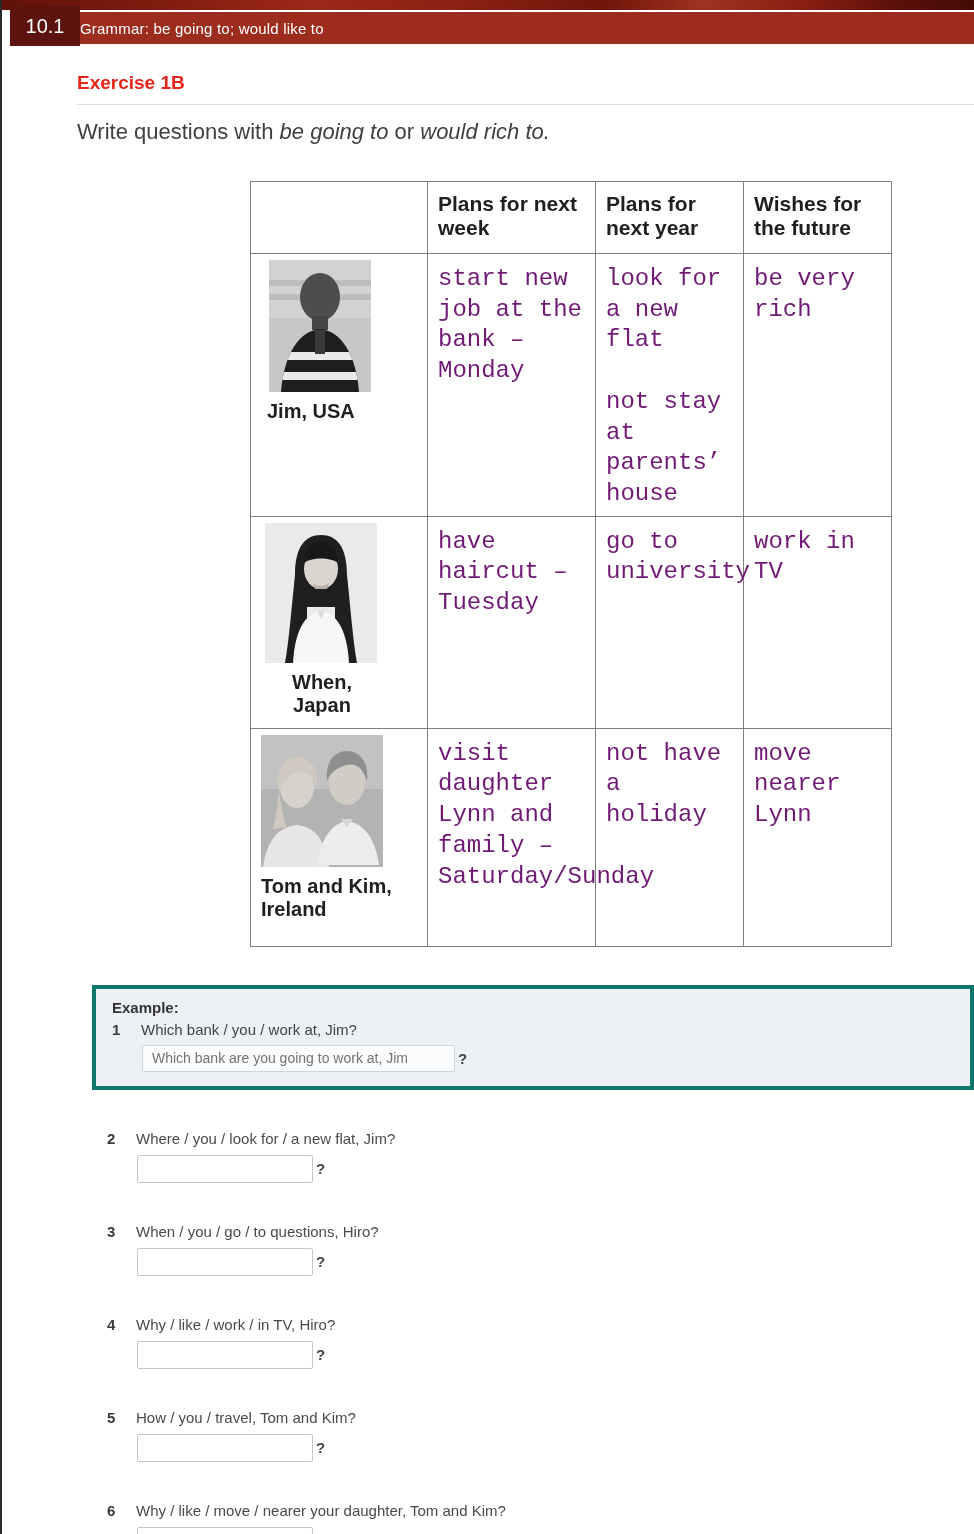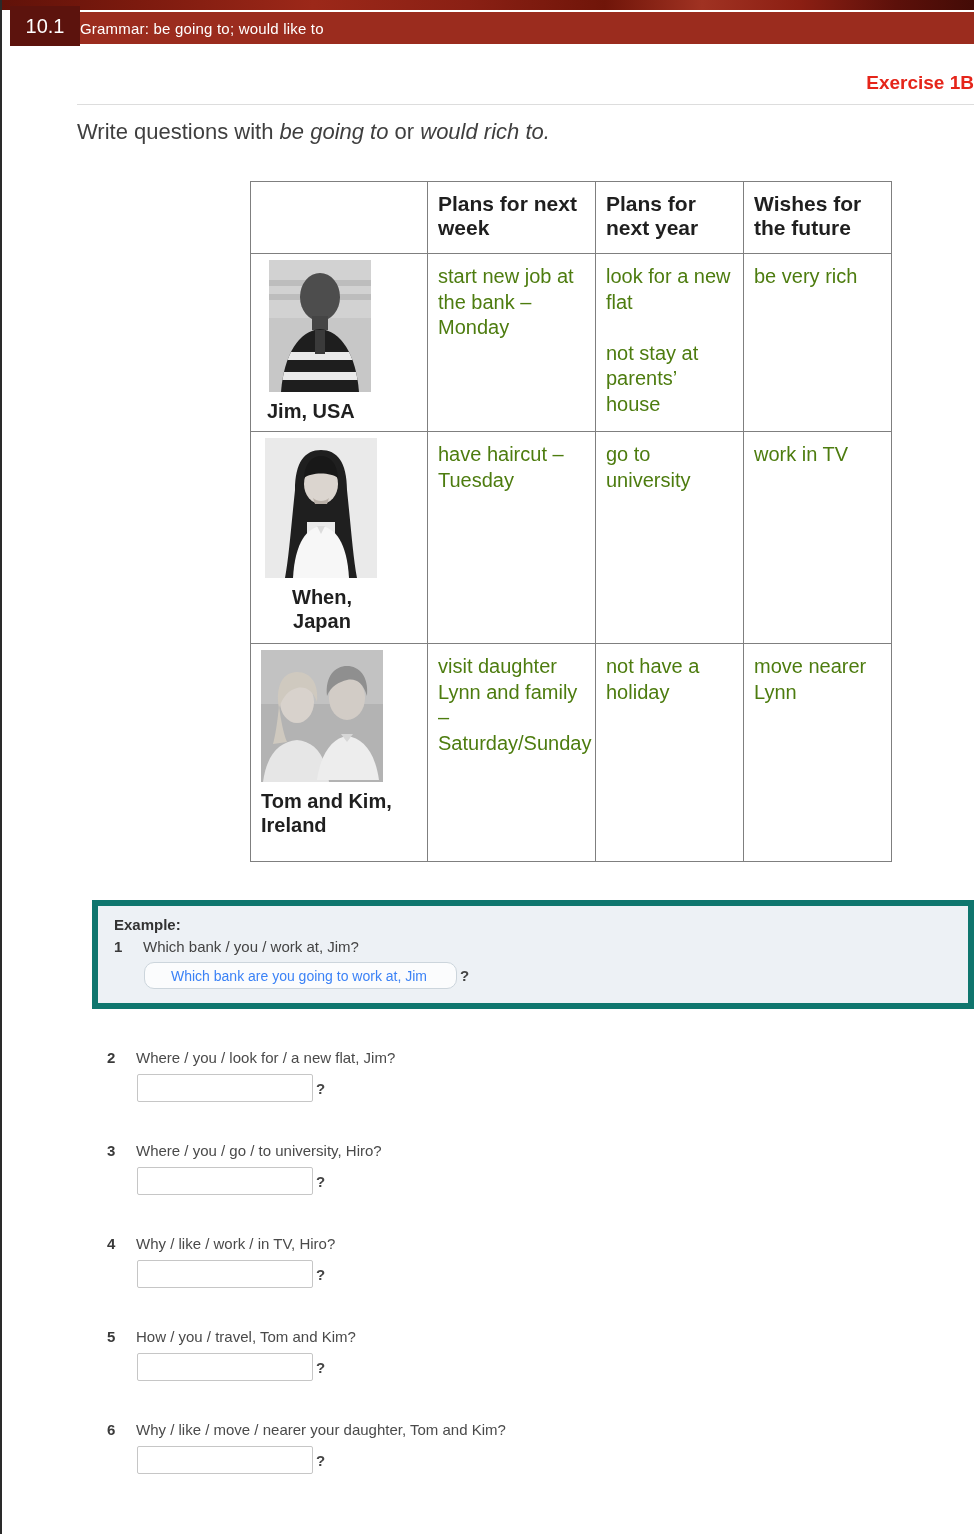--- a/index.html
+++ b/index.html
@@ -39,21 +39,21 @@
     left: 0; top: 6px;
     width: 70px; height: 40px;
     background: #5c130d;
     color: #ffffff;
     font-size: 20px;
     display: flex; align-items: center; justify-content: center; margin-left: 8px;
   }
 
   
   .main { padding: 26px 0 40px 75px; }
-  .exercise-title { font-size: 19px; font-weight: 700; color: #e5251a; text-align: right; }
+  .exercise-title { font-size: 19px; font-weight: 700; color: #e5251a; }
   .divider { border: 0; border-top: 1px solid #dddddd; margin-top: 10px; }
   .instructions { margin-top: 14px; font-size: 22px; color: #3f3f3f; }
   .instructions .it { font-style: italic; }
 
   
   .table-wrap { margin: 36px 0 0 173px; }
   table.people-table {
     border-collapse: collapse;
     table-layout: fixed;
     width: 641px;
@@ -74,25 +74,26 @@
   }
   .col-photo   { width: 177px; }
   .col-week    { width: 168px; }
   .col-year    { width: 148px; }
   .col-wishes  { width: 148px; }
   .row-header  { height: 72px; }
   .row-jim     { height: 178px; }
   .row-hiro    { height: 212px; }
   .row-tomkim  { height: 218px; }
   .cell-text {
-    font-size: 20px;
+    font-size: 24px;
     line-height: 1.28;
-    color: #4d7c0f;
+    color: #701a75;
     white-space: pre-line;
     padding-top: 4px;
+    font-family: Liberation Mono, monospace;
   }
   .photo-cell { padding: 8px 6px 6px 8px; }
   .portrait { display: block; }
   .portrait.jim    { margin-left: 8px; }
   .portrait.hiro   { margin-left: 4px; }
   .portrait.tomkim { margin-left: 0; }
   .caption {
     font-weight: 700;
     font-size: 20px;
     color: #1f1f1f;
@@ -100,35 +101,35 @@
     margin-top: 8px;
   }
   .caption.center-jim  { width: 110px; margin-left: 6px; }
   .caption.center-hiro { width: 118px; margin-left: 2px; text-align: center; }
   .caption.left-tomkim { text-align: left; }
 
   
   .example-box {
     margin: 38px 0 0 15px;
     background: #edf1f5;
-    border: 6px solid #0f766e;
+    border: 4px solid #0f766e;
     padding: 10px 16px 14px 16px;
   }
   .example-label { font-size: 15px; font-weight: 700; color: #333333; }
   .example-q { margin-top: 5px; display: flex; gap: 20px; font-size: 15px; color: #444444; }
   .q-number { font-weight: 700; color: #3a3a3a; min-width: 9px; }
   .answer-line { margin: 7px 0 0 30px; display: flex; align-items: center; }
   .example-input {
     width: 313px; height: 27px;
     border: 1px solid #ccd5dc;
-    border-radius: 10px;
+    border-radius: 1px;
     background: #fbfcfd;
-    color: #3b82f6;
+    color: #737373;
     font-size: 14px;
-    padding: 0 26px;
+    padding: 0 9px;
     font-family: "Liberation Sans", sans-serif;
     outline: none;
   }
   .qmark { font-size: 15px; color: #444444; margin-left: 3px; font-weight: 600; }
 
   
   .questions { margin: 40px 0 0 30px; }
   .question { margin-bottom: 40px; }
   .q-line { display: flex; gap: 20px; font-size: 15px; color: #4a4a4a; }
   .q-answer { margin: 8px 0 0 30px; display: flex; align-items: center; }
@@ -294,21 +295,21 @@
         </div>
         <div class="q-answer">
           <input class="q-input" type="text" style="">
           <span class="qmark">?</span>
         </div>
       </div>
 
       <div class="question">
         <div class="q-line">
           <span class="q-number">3</span>
-          <span>Where / you / go / to university, Hiro?</span>
+          <span>When / you / go / to questions, Hiro?</span>
         </div>
         <div class="q-answer">
           <input class="q-input" type="text" style="">
           <span class="qmark">?</span>
         </div>
       </div>
 
       <div class="question">
         <div class="q-line">
           <span class="q-number">4</span>

